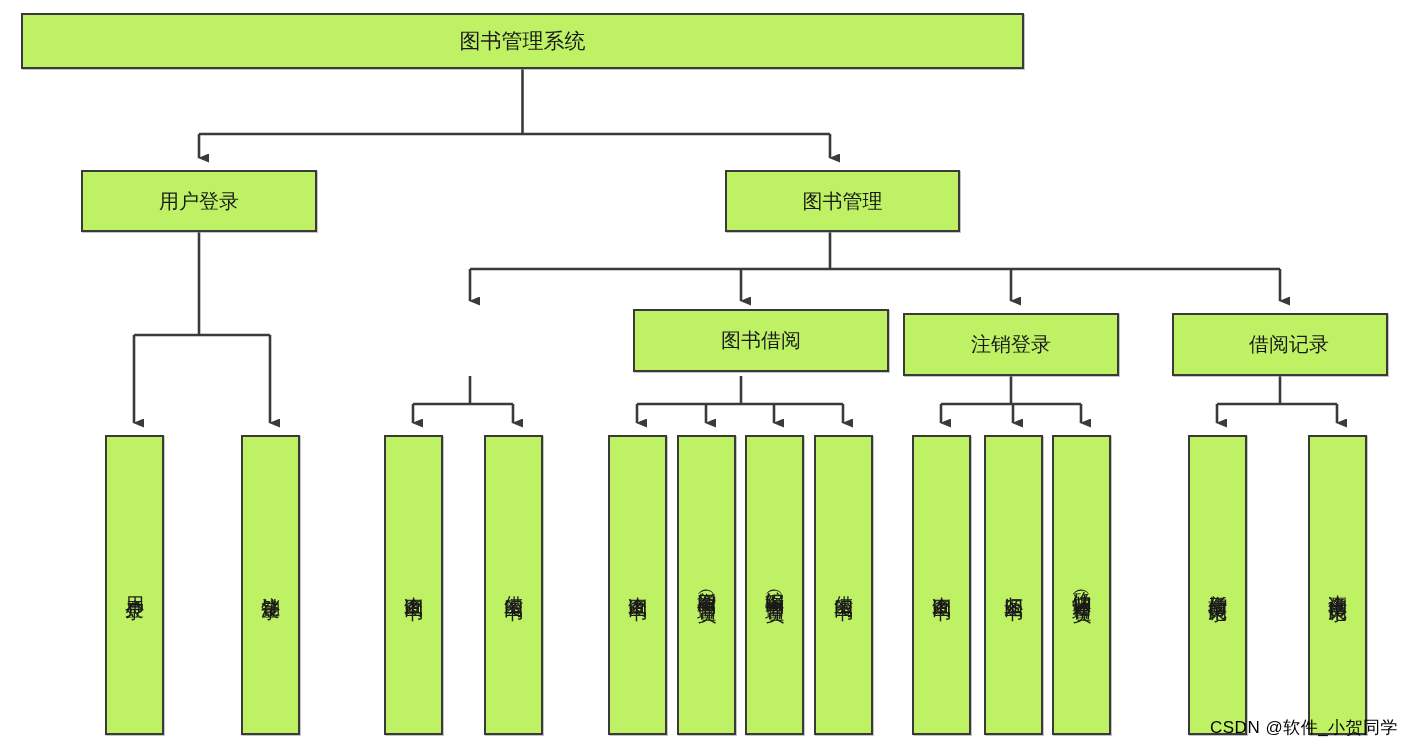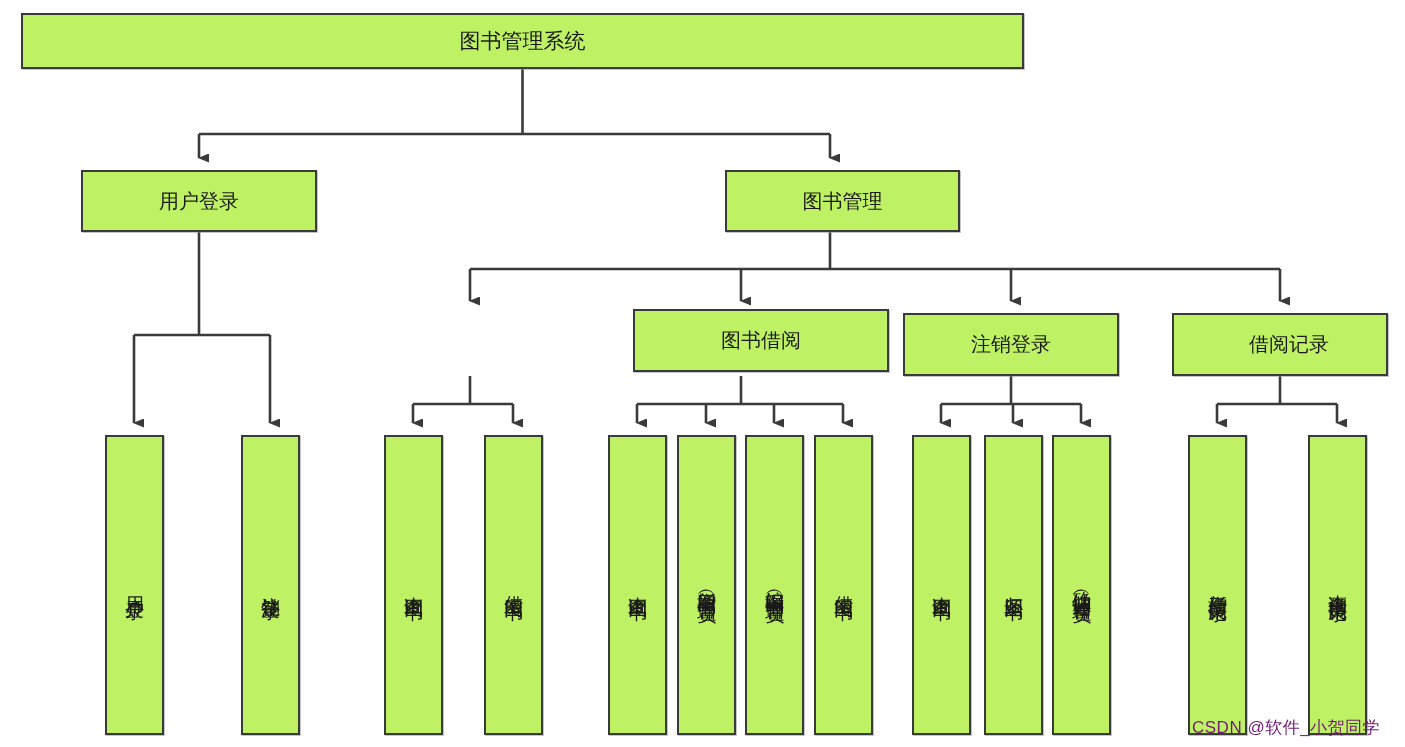--- a/index.html
+++ b/index.html
@@ -56,23 +56,24 @@
   .node-leaf .vlabel {
     writing-mode: vertical-rl;
     text-orientation: upright;
     letter-spacing: 2px;
     line-height: 1.18;
     white-space: nowrap;
   }
   .watermark {
     position: absolute;
     font-size: 17px;
-    color: #701a75;
+    color: #000000;
     white-space: nowrap;
     letter-spacing: 0.5px;
+    margin-left: 18px;
   }
 </style>
 </head>
 <body>
 
 <div id="diagram-canvas">
 
   <svg id="connector-layer" viewBox="0 0 1405 747" width="1405" height="747">
     <defs>
       <marker id="arrowhead" markerWidth="9" markerHeight="11" refX="4.5" refY="10" orient="auto" markerUnits="userSpaceOnUse">

